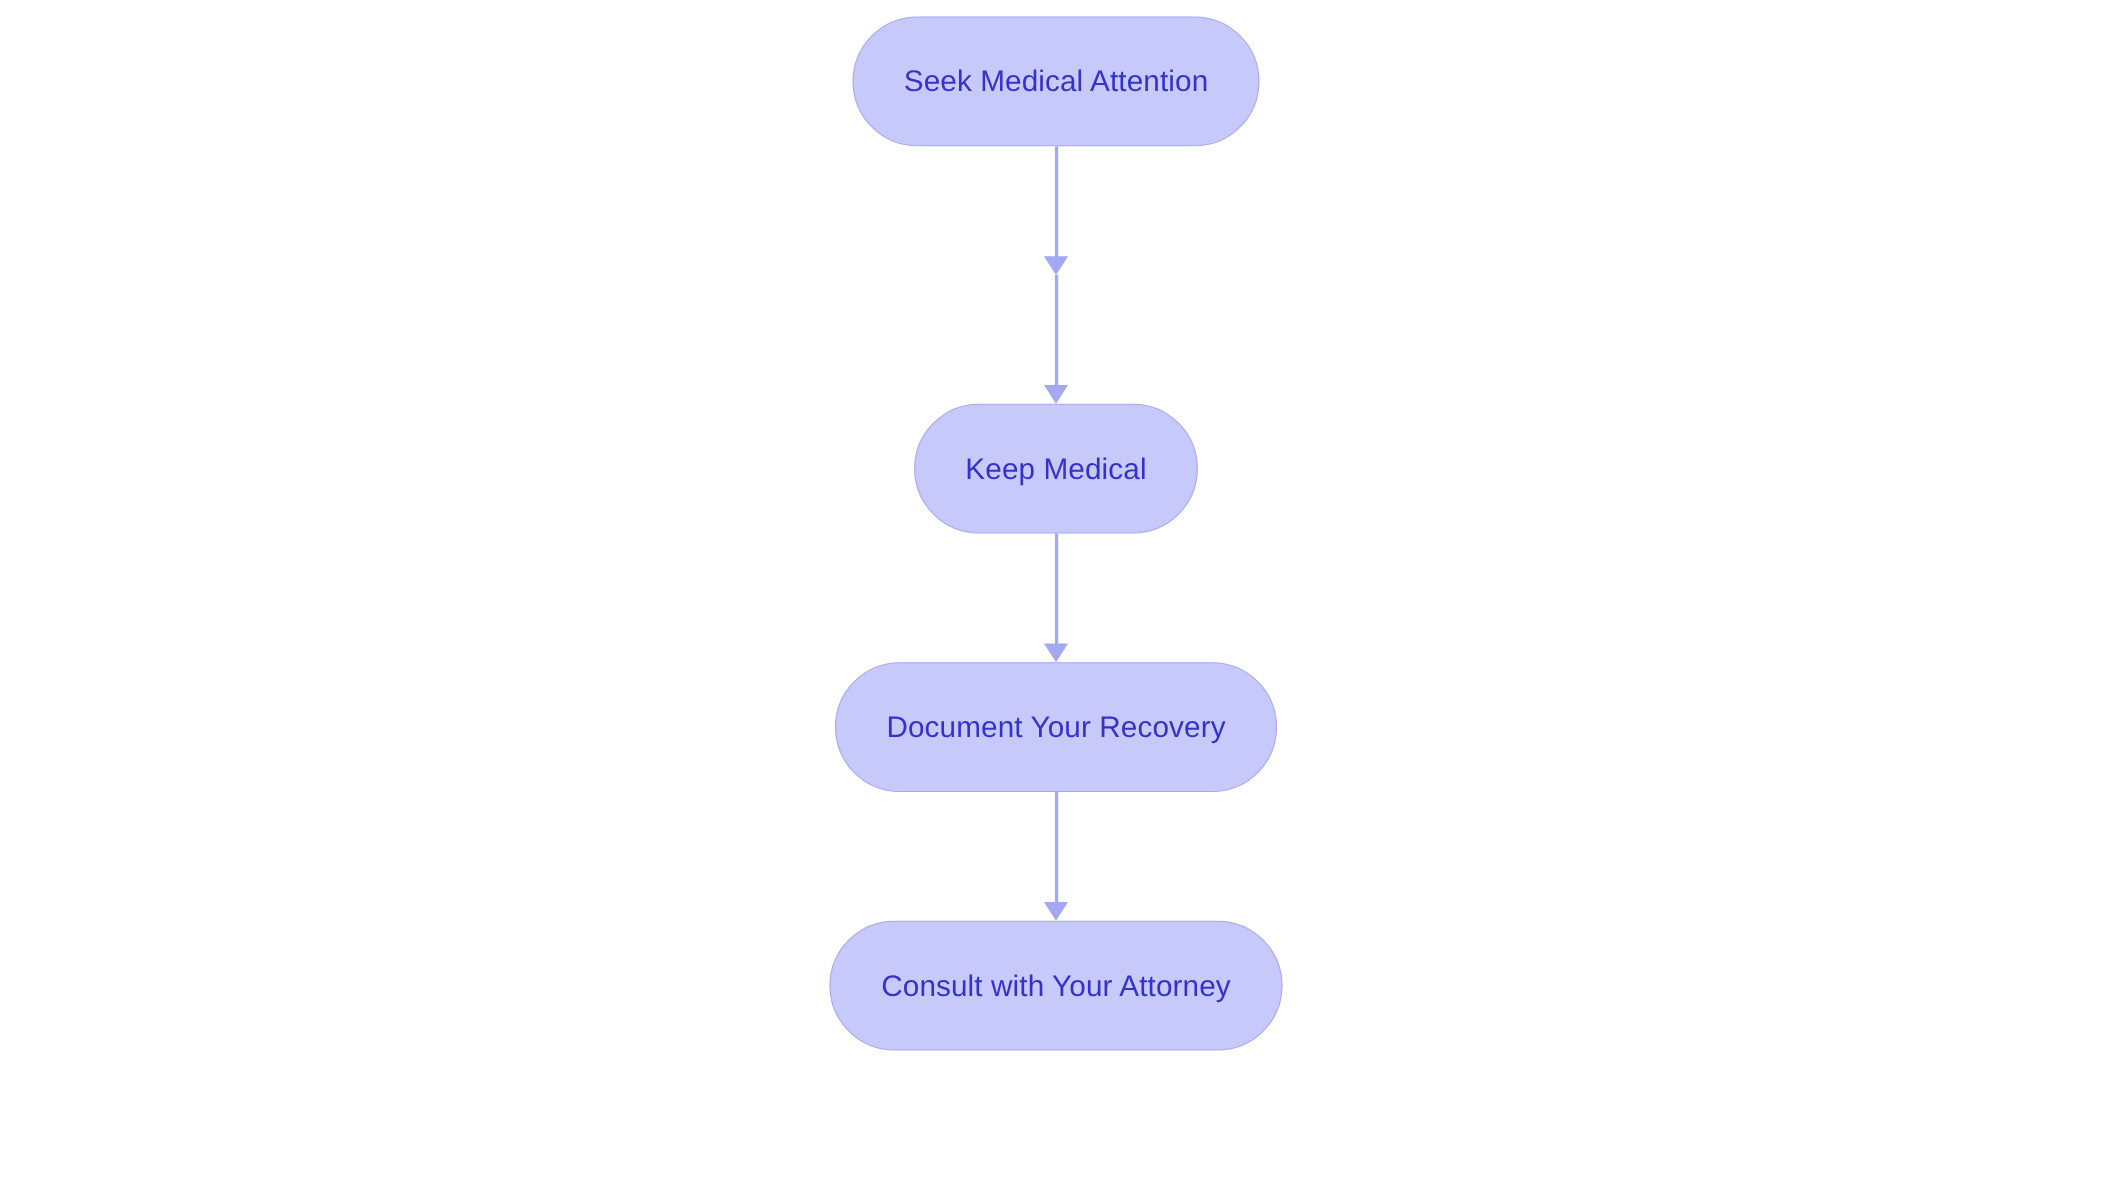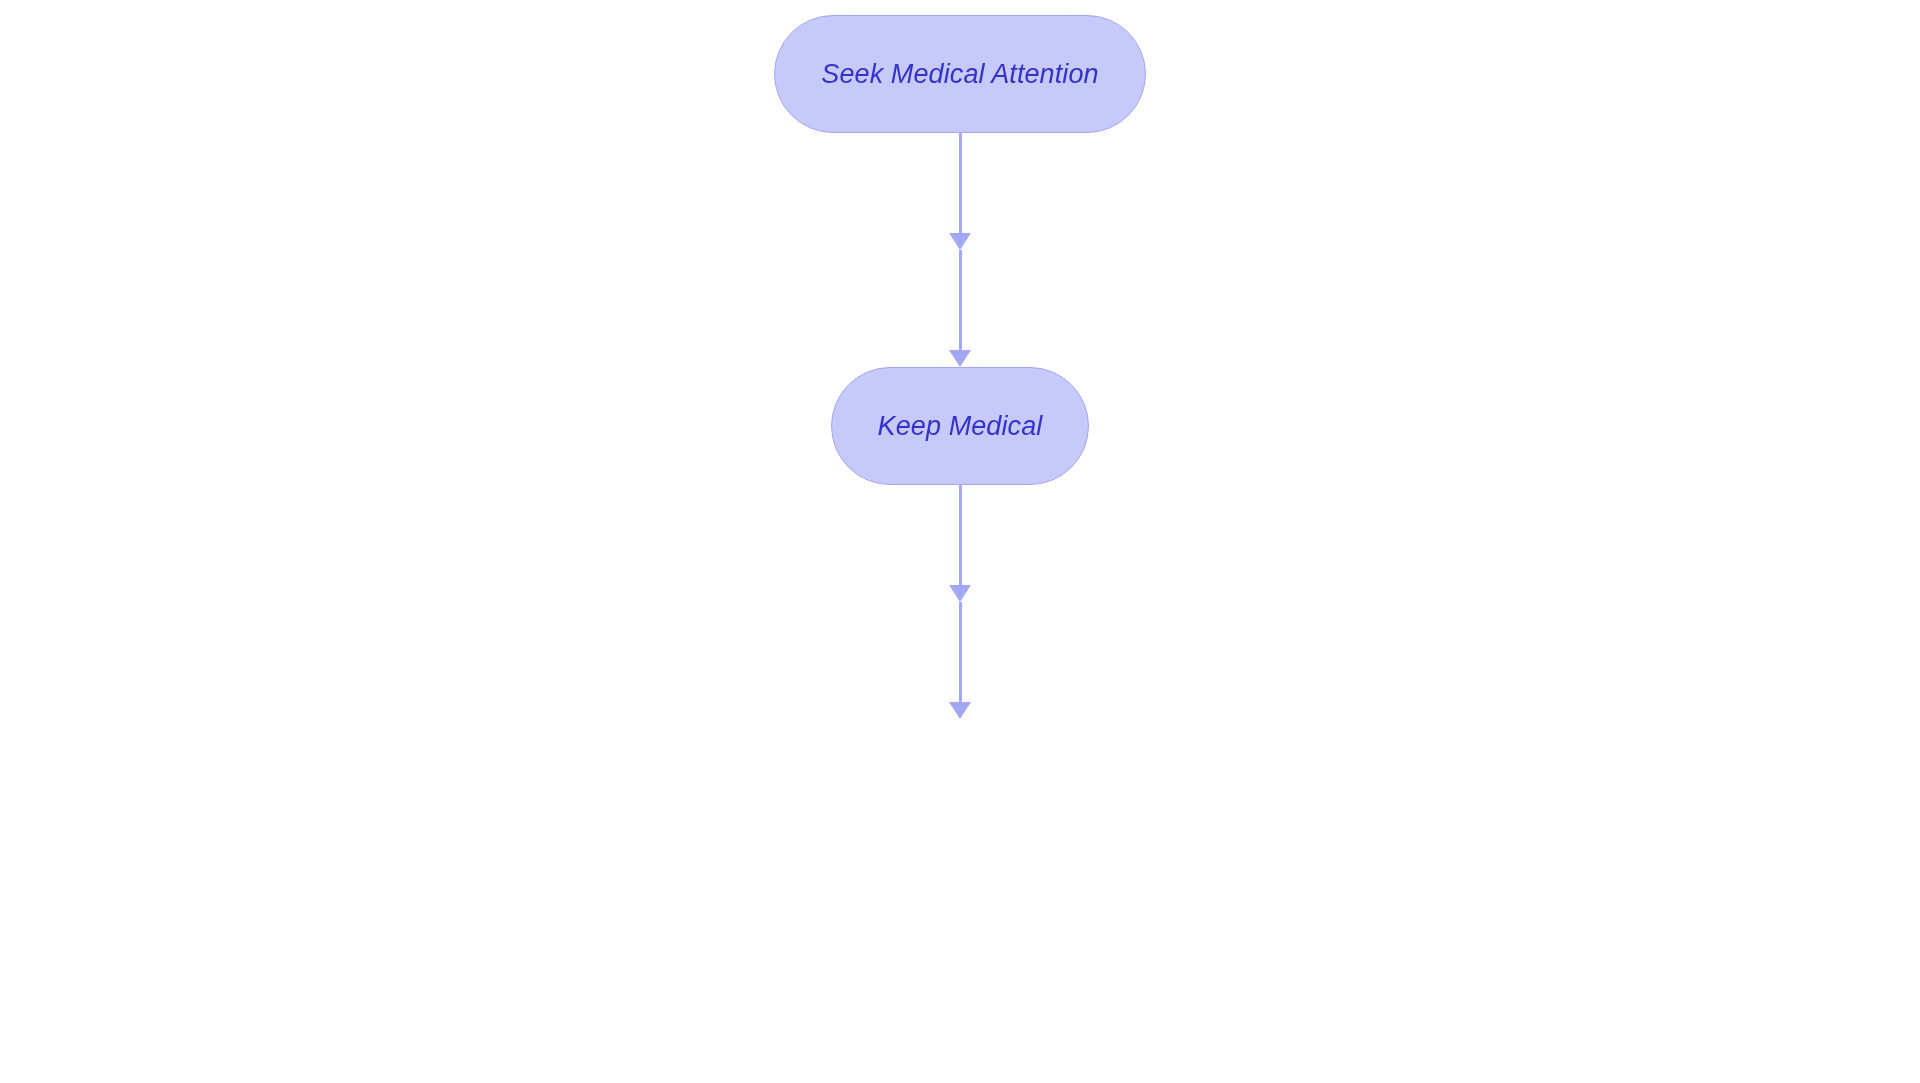--- a/index.html
+++ b/index.html
@@ -25,21 +25,20 @@
   .flow-column {
     position: absolute;
     left: 0;
     top: 0;
     width: 1920px;
     height: 1083px;
     display: flex;
     flex-direction: column;
     align-items: center;
     justify-content: flex-start;
-    font-style: italic;
   }
 
   .node {
     box-sizing: border-box;
     height: 118px;
     border-radius: 59px;
     background: #c7c9fa;
     border: 1.5px solid #a3a8f2;
     display: flex;
     align-items: center;
@@ -116,21 +115,27 @@
 
     <div class="node">
       <span class="node-label">Keep Medical</span>
     </div>
 
     <div class="connector gap-3">
       <div class="connector-shaft"></div>
       <div class="connector-head"></div>
     </div>
 
+    <div class="node">
+      <span class="node-label">Document Your Recovery</span>
+    </div>
 
     <div class="connector gap-4">
       <div class="connector-shaft"></div>
       <div class="connector-head"></div>
     </div>
 
+    <div class="node">
+      <span class="node-label">Consult with Your Attorney</span>
+    </div>
 
   </div>
 </div>
 
 </body></html>

